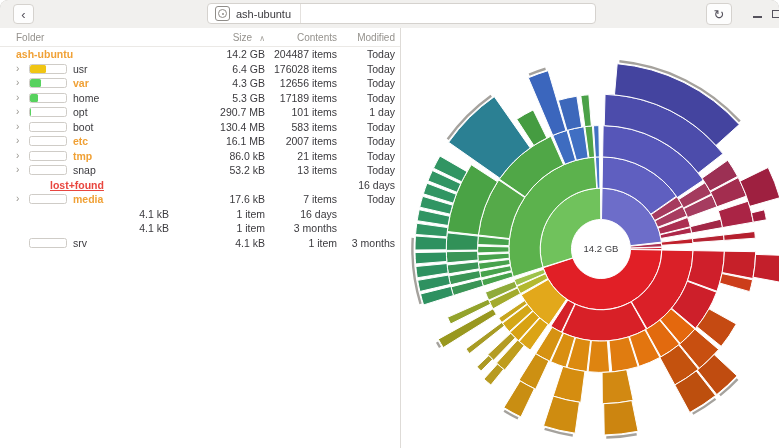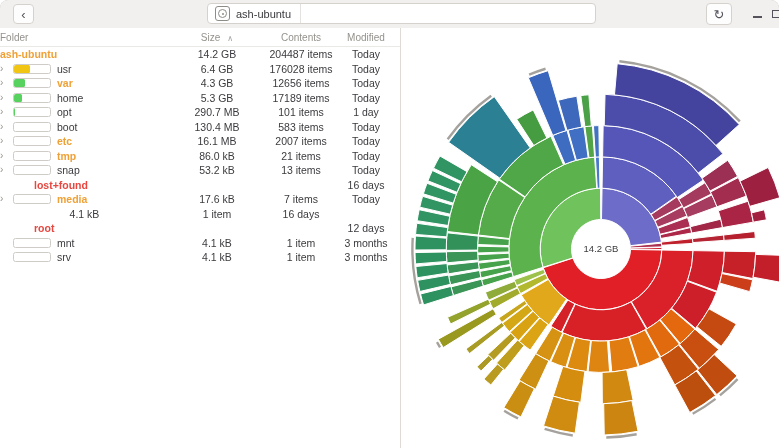--- a/index.html
+++ b/index.html
@@ -20,37 +20,37 @@
   .disk-ico::after{content:"";position:absolute;left:5.5px;top:5.5px;width:2px;height:2px;background:#8f8c88;border-radius:50%;}
   .tab-label{font-size:11px;color:#3b3a3e;}
   .refresh-btn{left:706px;top:3px;width:26px;height:22px;font-size:13px;}
   .win-ctl{position:absolute;top:0;height:28px;display:flex;align-items:center;justify-content:center;
     width:18px;cursor:pointer;}
   .min-glyph{width:9px;height:1.5px;background:#55525c;margin-top:6px;}
   .max-glyph{width:8px;height:8px;border:1.5px solid #55525c;box-sizing:border-box;}
   
   .tree-pane{position:absolute;left:0;top:28px;width:401px;height:420px;background:#ffffff;
     border-right:1px solid #dedbd7;box-sizing:border-box;}
-  .grid-row{display:grid;grid-template-columns:1fr 96px 72px 58px;padding:0 5px 0 0;align-items:center;}
+  .grid-row{display:grid;grid-template-columns:1fr 96px 72px 58px;padding:0 5px 0 16px;align-items:center;}
   .tree-header{height:18px;border-bottom:1px solid #ebe9e6;color:#969focus;}
   .tree-header .hcell{font-size:10px;color:#95928d;cursor:pointer;}
-  .hcell.right,.cell.right{text-align:center;white-space:nowrap;}
+  .hcell.right,.cell.right{text-align:right;white-space:nowrap;}
   .sort-caret{font-size:8px;color:#a5a29d;margin-left:7px;}
   .rows{position:absolute;left:0;top:19px;width:100%;}
   .row{height:14.5px;font-size:10.5px;color:#3b3a3e;cursor:pointer;}
   .row .cell{white-space:nowrap;overflow:visible;}
   .name-cell{display:flex;align-items:center;min-width:0;}
   .expander{width:13px;flex:none;font-size:10px;color:#98958f;line-height:1;}
   .indent{width:21px;flex:none;}
   .pbar{width:38px;height:10px;flex:none;border:1px solid #cfccc7;border-radius:2.5px;
     background:#ffffff;margin-right:6px;overflow:hidden;box-sizing:border-box;}
   .pbar-fill{height:100%;border-radius:1.5px;}
   .fname{white-space:nowrap;}
   .c-orange{color:#f0a136;font-weight:bold;}
-  .c-red{color:#e8463f;font-weight:bold;}
+  .c-red{color:#e8463f;font-weight:bold;text-decoration:underline;}
   
   .chart-pane{position:absolute;left:401px;top:28px;width:378px;height:420px;background:#ffffff;}
   .chart-pane svg{display:block;}
   .slice{stroke:#ffffff;stroke-width:1;cursor:pointer;}
   .cap{fill:none;stroke:#a5a29d;stroke-width:2.4;}
   .center-label{font-size:9.5px;fill:#3b3a3e;text-anchor:middle;}
 </style>
 </head>
 <body>
 
@@ -210,37 +210,20 @@
           <span class="cell right">17.6 kB</span>
           <span class="cell right">7 items</span>
           <span class="cell right">Today</span>
         </div>
         <div class="grid-row row">
           <span class="cell right">4.1 kB</span>
           <span class="cell right">1 item</span>
           <span class="cell right">16 days</span>
         </div>
         <div class="grid-row row">
-          <span class="cell name-cell">
-            <span class="expander"></span>
-            <span class="indent"></span>
-            <span class="fname c-red">root</span>
-          </span>
-          <span class="cell right"></span>
-          <span class="cell right"></span>
-          <span class="cell right">12 days</span>
-        </div>
-        <div class="grid-row row">
-          <span class="cell name-cell">
-            <span class="expander"></span>
-            <span class="pbar">
-              <span class="pbar-fill" style="display: block; width: 0%; background: rgb(87, 210, 94);"></span>
-            </span>
-            <span class="fname">mnt</span>
-          </span>
           <span class="cell right">4.1 kB</span>
           <span class="cell right">1 item</span>
           <span class="cell right">3 months</span>
         </div>
         <div class="grid-row row">
           <span class="cell name-cell">
             <span class="expander"></span>
             <span class="pbar">
               <span class="pbar-fill" style="display: block; width: 0%; background: rgb(87, 210, 94);"></span>
             </span>

